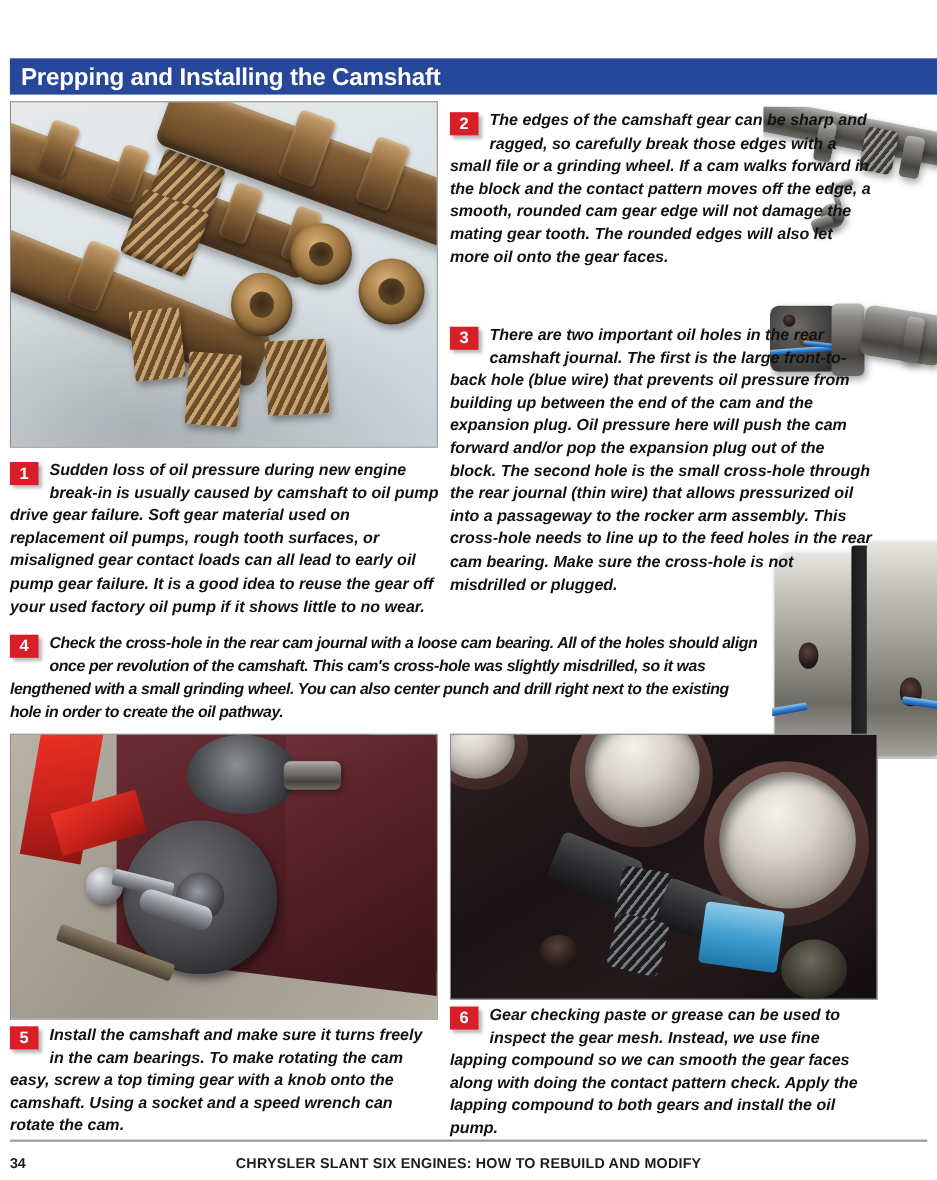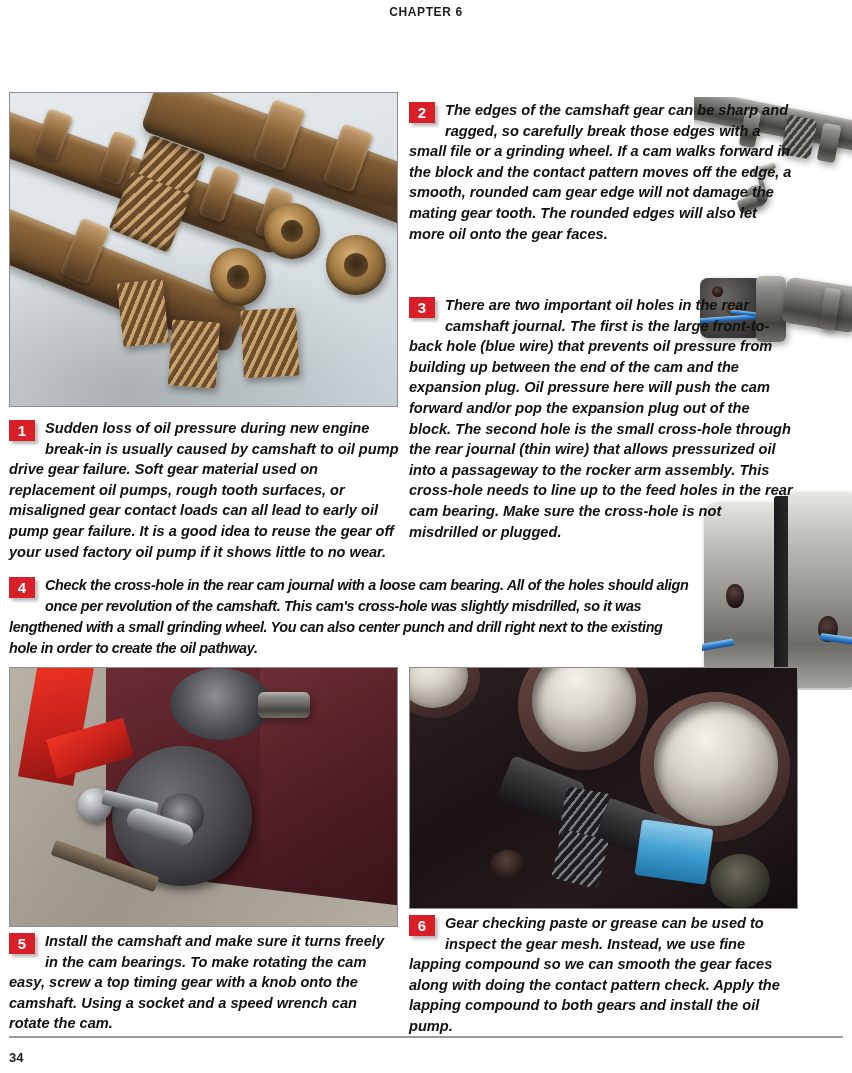--- a/index.html
+++ b/index.html
@@ -278,22 +278,24 @@
     font-weight: bold;
     letter-spacing: 0.2px;
     color: #1c1c1c;
   }
 </style>
 </head>
 <body>
 
 <div id="page">
 
-  <div class="chapter-head">CHAPTER 6</div>
-
+
+  <div class="banner">
+    <div class="banner-title">Prepping and Installing the Camshaft</div>
+  </div>
 
   <div class="photo" id="photo-camshaft-gears">
     <div class="cam-bar" style="left:-30px; top:8px; width:330px; height:44px; transform:rotate(20deg); transform-origin:left top;"></div>
     <div class="cam-lobe" style="left:30px; top:18px; width:26px; height:48px; transform:rotate(20deg);"></div>
     <div class="cam-lobe" style="left:95px; top:40px; width:24px; height:50px; transform:rotate(20deg);"></div>
     <div class="gear-teeth" style="left:130px; top:50px; width:58px; height:54px; transform:rotate(20deg);"></div>
     <div class="cam-lobe" style="left:196px; top:75px; width:26px; height:52px; transform:rotate(20deg);"></div>
     <div class="cam-lobe" style="left:252px; top:96px; width:24px; height:50px; transform:rotate(20deg);"></div>
 
     <div class="cam-bar" style="left:-40px; top:100px; width:300px; height:52px; transform:rotate(22deg); transform-origin:left top;"></div>
@@ -404,14 +406,15 @@
     <span class="cap-text">Install the camshaft and make sure it turns freely in the cam bearings. To make rotating the cam easy, screw a top timing gear with a knob onto the camshaft. Using a socket and a speed wrench can rotate the cam.</span>
   </div>
 
   <div class="caption" id="caption-6">
     <span class="badge">6</span>
     <span class="cap-text">Gear checking paste or grease can be used to inspect the gear mesh. Instead, we use fine lapping compound so we can smooth the gear faces along with doing the contact pattern check. Apply the lapping compound to both gears and install the oil pump.</span>
   </div>
 
   <div class="footer-rule"></div>
   <div class="folio">34</div>
+  <div class="book-title">CHRYSLER SLANT SIX ENGINES: HOW TO REBUILD AND MODIFY</div>
 
 </div>
 
 </body></html>

